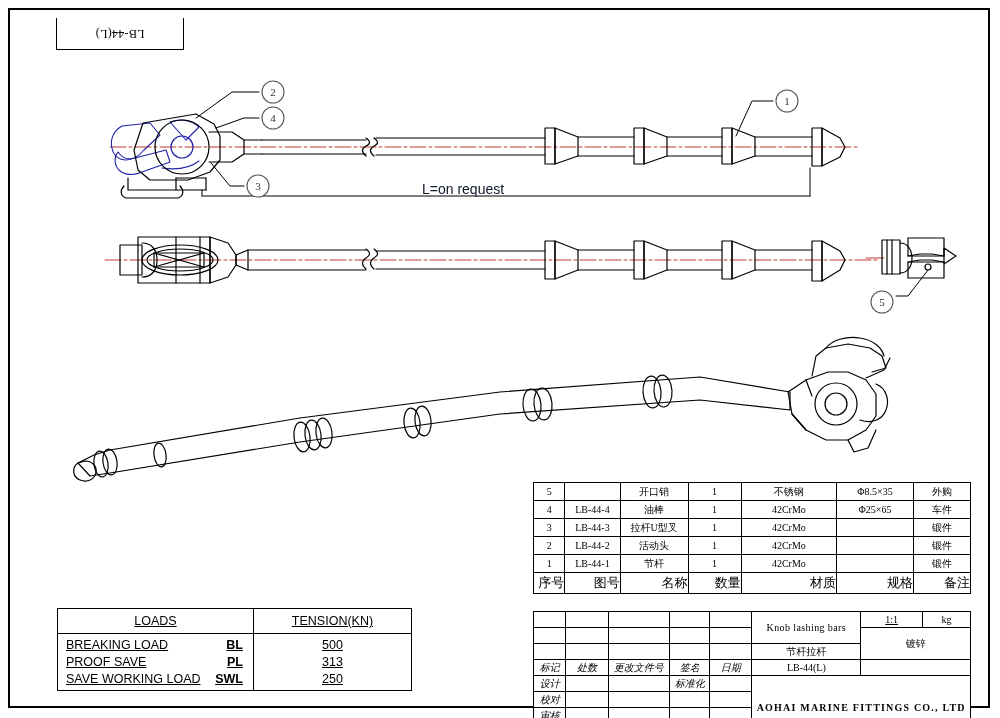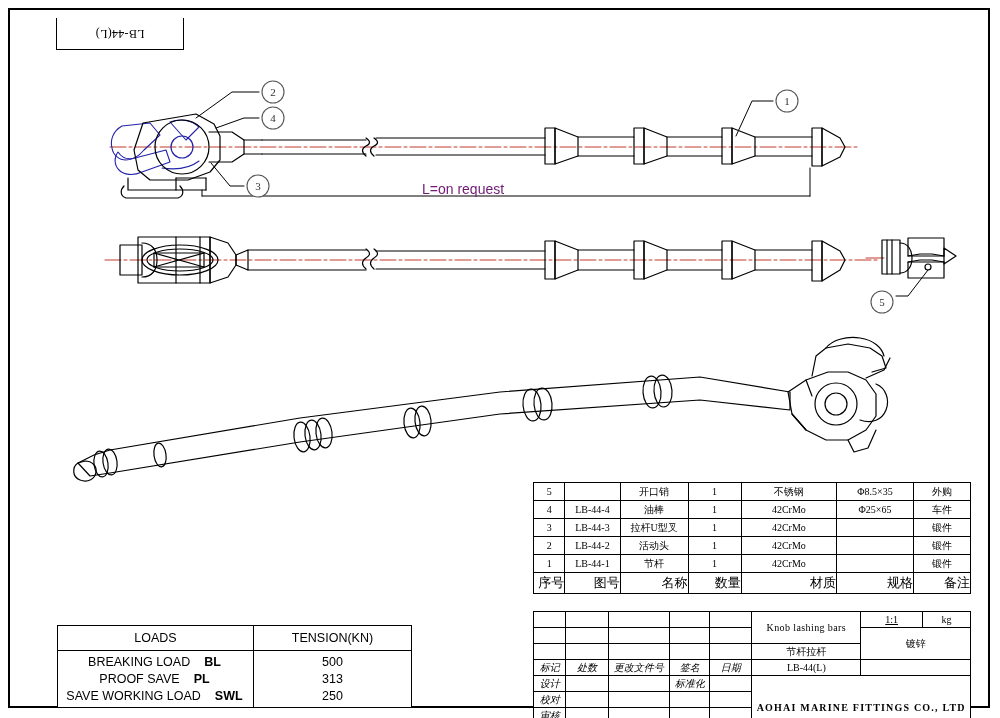--- a/index.html
+++ b/index.html
@@ -103,47 +103,48 @@
   .tb-company {
     font-family: "Liberation Serif", serif;
     font-size: 16px;
     letter-spacing: 1.2px;
     font-weight: bold;
   }
   .tb-lbl { font-size: 10px; font-style: italic; }
   
   #loads-table {
     position: absolute;
-    left: 57px; top: 625px;
+    left: 57px; top: 608px;
     width: 355px;
+    text-decoration: underline;
   }
   #loads-table table { width: 355px; }
   #loads-table td {
     border: 1.5px solid #000;
     font-family: "Liberation Sans", sans-serif;
     font-size: 12.5px;
     color: #000;
   }
   .loads-head { height: 24px; font-size: 13px; }
   .loads-body { height: 56px; padding: 2px 0 2px 0; }
   .loads-body .row {
     display: flex;
-    justify-content: center;
+    justify-content: space-between;
     padding: 0 10px 0 8px;
     line-height: 17px;
     white-space: nowrap;
   }
   .loads-body .row .abbr { margin-left: 14px; font-weight: bold; }
   .loads-val { line-height: 17px; }
   
   .dim-text {
     position: absolute;
     font-family: "Liberation Sans", sans-serif;
     font-size: 14px;
-    color: #701a75;
+    color: #0f172a;
     white-space: nowrap;
   }
   
   .balloon-num {
     font-family: "Liberation Serif", serif;
     font-size: 11px;
     fill: #333;
   }
 </style>
 </head>

